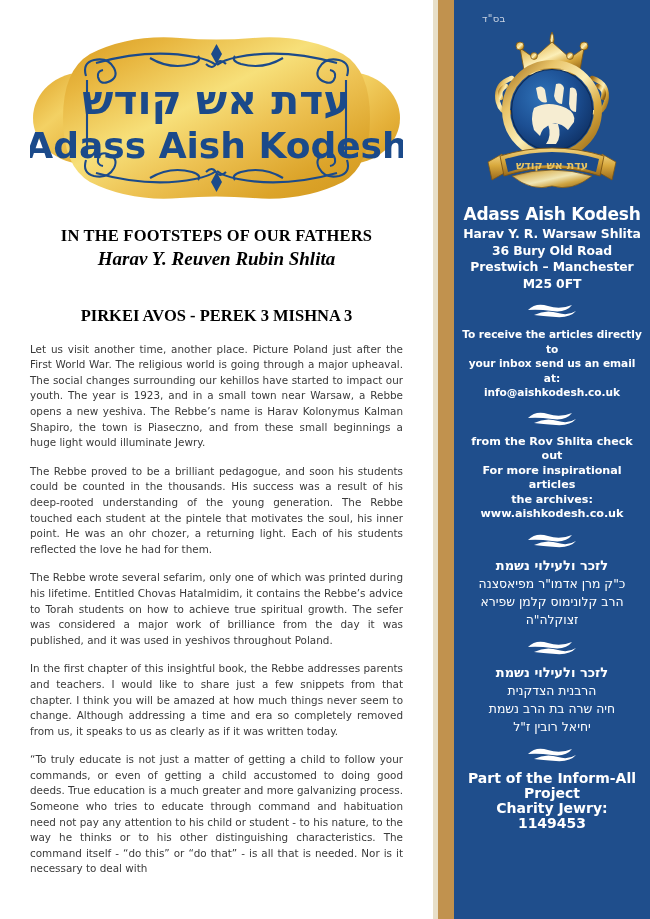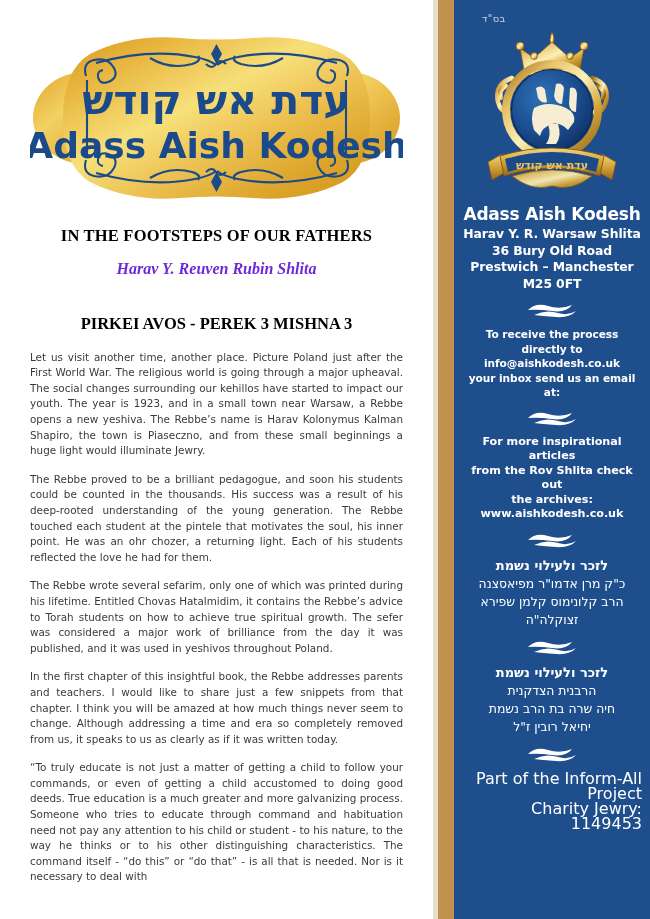--- a/index.html
+++ b/index.html
@@ -47,23 +47,23 @@
     font-size: 16.5px;
     letter-spacing: .2px;
     color: #000;
     line-height: 1.25;
     margin-top: 8px;
   }
   .hdr-sub {
     font-family: "Liberation Serif", serif;
     font-weight: bold;
     font-style: italic;
-    font-size: 16px;
-    color: #6d28d9;
-    margin-top: 13px;
+    font-size: 19px;
+    color: #000000;
+    margin-top: 1px;
   }
   .hdr-mishna {
     font-family: "Liberation Serif", serif;
     font-weight: bold;
     font-size: 16.5px;
     color: #000;
     margin-top: 36px;
   }
 
   
@@ -148,24 +148,23 @@
     direction: rtl;
   }
   .heb-reg {
     font-size: 12.4px;
     line-height: 18px;
     direction: rtl;
     font-weight: normal;
   }
 
   .footer-text {
-    font-size: 16px;
-    font-weight: normal;
+    font-size: 14px;
+    font-weight: bold;
     line-height: 15px;
-    text-align: right;
   }
   .block { margin-top: 2px; }
 </style>
 </head>
 <body>
 
 <div id="page">
 
   <div id="main-col">
 
@@ -317,33 +316,33 @@
       <div class="addr-line">Prestwich – Manchester</div>
       <div class="addr-line">M25 0FT</div>
     </div>
 
     <svg class="wave" width="52" height="17" viewBox="0 0 52 17">
       <path d="M2 9 Q10 1 22 5 Q34 9 46 4 Q40 12 26 10 Q12 8 2 9 Z" fill="#ffffff"></path>
       <path d="M8 14 Q20 8 32 12 Q42 15 50 10 Q44 17 30 16 Q16 15 8 14 Z" fill="#ffffff"></path>
     </svg>
 
     <div class="block">
-      <div class="side-text">To receive the process directly to</div>
+      <div class="side-text">To receive the articles directly to</div>
+      <div class="side-text">your inbox send us an email at:</div>
       <div class="side-text">info@aishkodesh.co.uk</div>
-      <div class="side-text">your inbox send us an email at:</div>
-    </div>
-
-    <svg class="wave" width="52" height="17" viewBox="0 0 52 17">
-      <path d="M2 9 Q10 1 22 5 Q34 9 46 4 Q40 12 26 10 Q12 8 2 9 Z" fill="#ffffff"></path>
-      <path d="M8 14 Q20 8 32 12 Q42 15 50 10 Q44 17 30 16 Q16 15 8 14 Z" fill="#ffffff"></path>
-    </svg>
-
-    <div class="block">
+    </div>
+
+    <svg class="wave" width="52" height="17" viewBox="0 0 52 17">
+      <path d="M2 9 Q10 1 22 5 Q34 9 46 4 Q40 12 26 10 Q12 8 2 9 Z" fill="#ffffff"></path>
+      <path d="M8 14 Q20 8 32 12 Q42 15 50 10 Q44 17 30 16 Q16 15 8 14 Z" fill="#ffffff"></path>
+    </svg>
+
+    <div class="block">
+      <div class="side-text em">from the Rov Shlita check out</div>
       <div class="side-text em">For more inspirational articles</div>
-      <div class="side-text em">from the Rov Shlita check out</div>
       <div class="side-text em">the archives:</div>
       <div class="side-text em">www.aishkodesh.co.uk</div>
     </div>
 
     <svg class="wave" width="52" height="17" viewBox="0 0 52 17">
       <path d="M2 9 Q10 1 22 5 Q34 9 46 4 Q40 12 26 10 Q12 8 2 9 Z" fill="#ffffff"></path>
       <path d="M8 14 Q20 8 32 12 Q42 15 50 10 Q44 17 30 16 Q16 15 8 14 Z" fill="#ffffff"></path>
     </svg>
 
     <div class="block">

